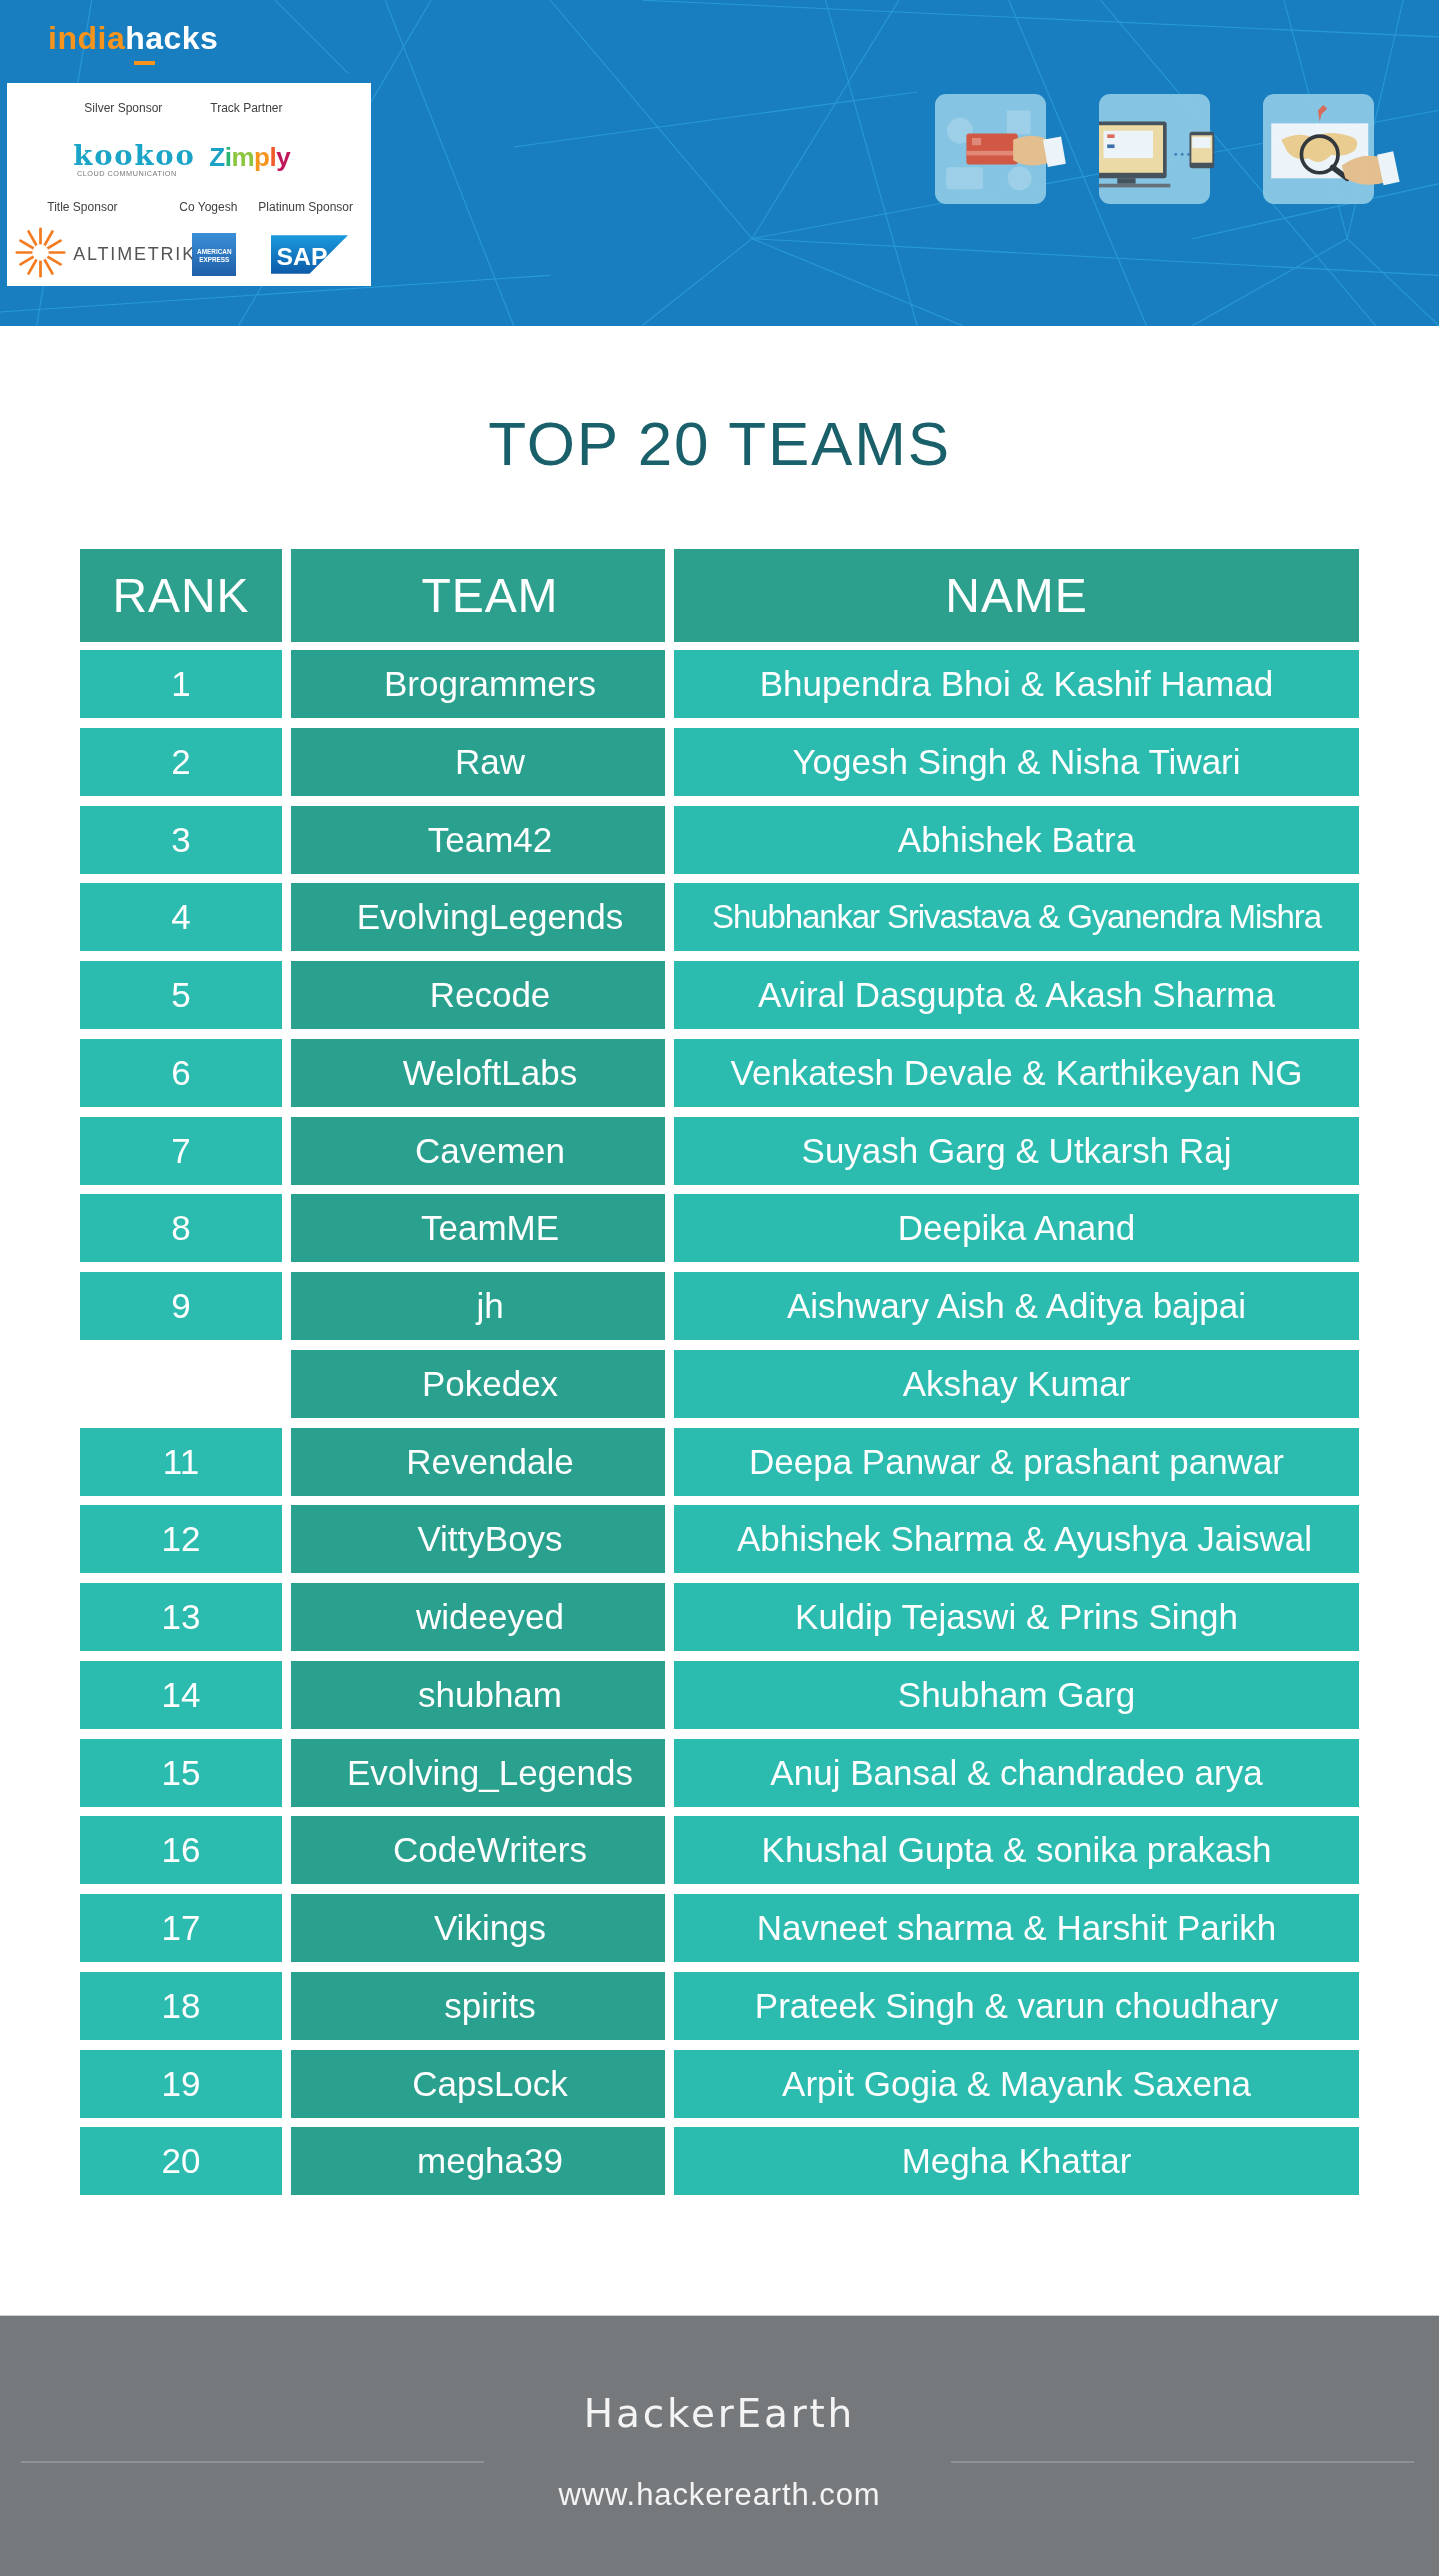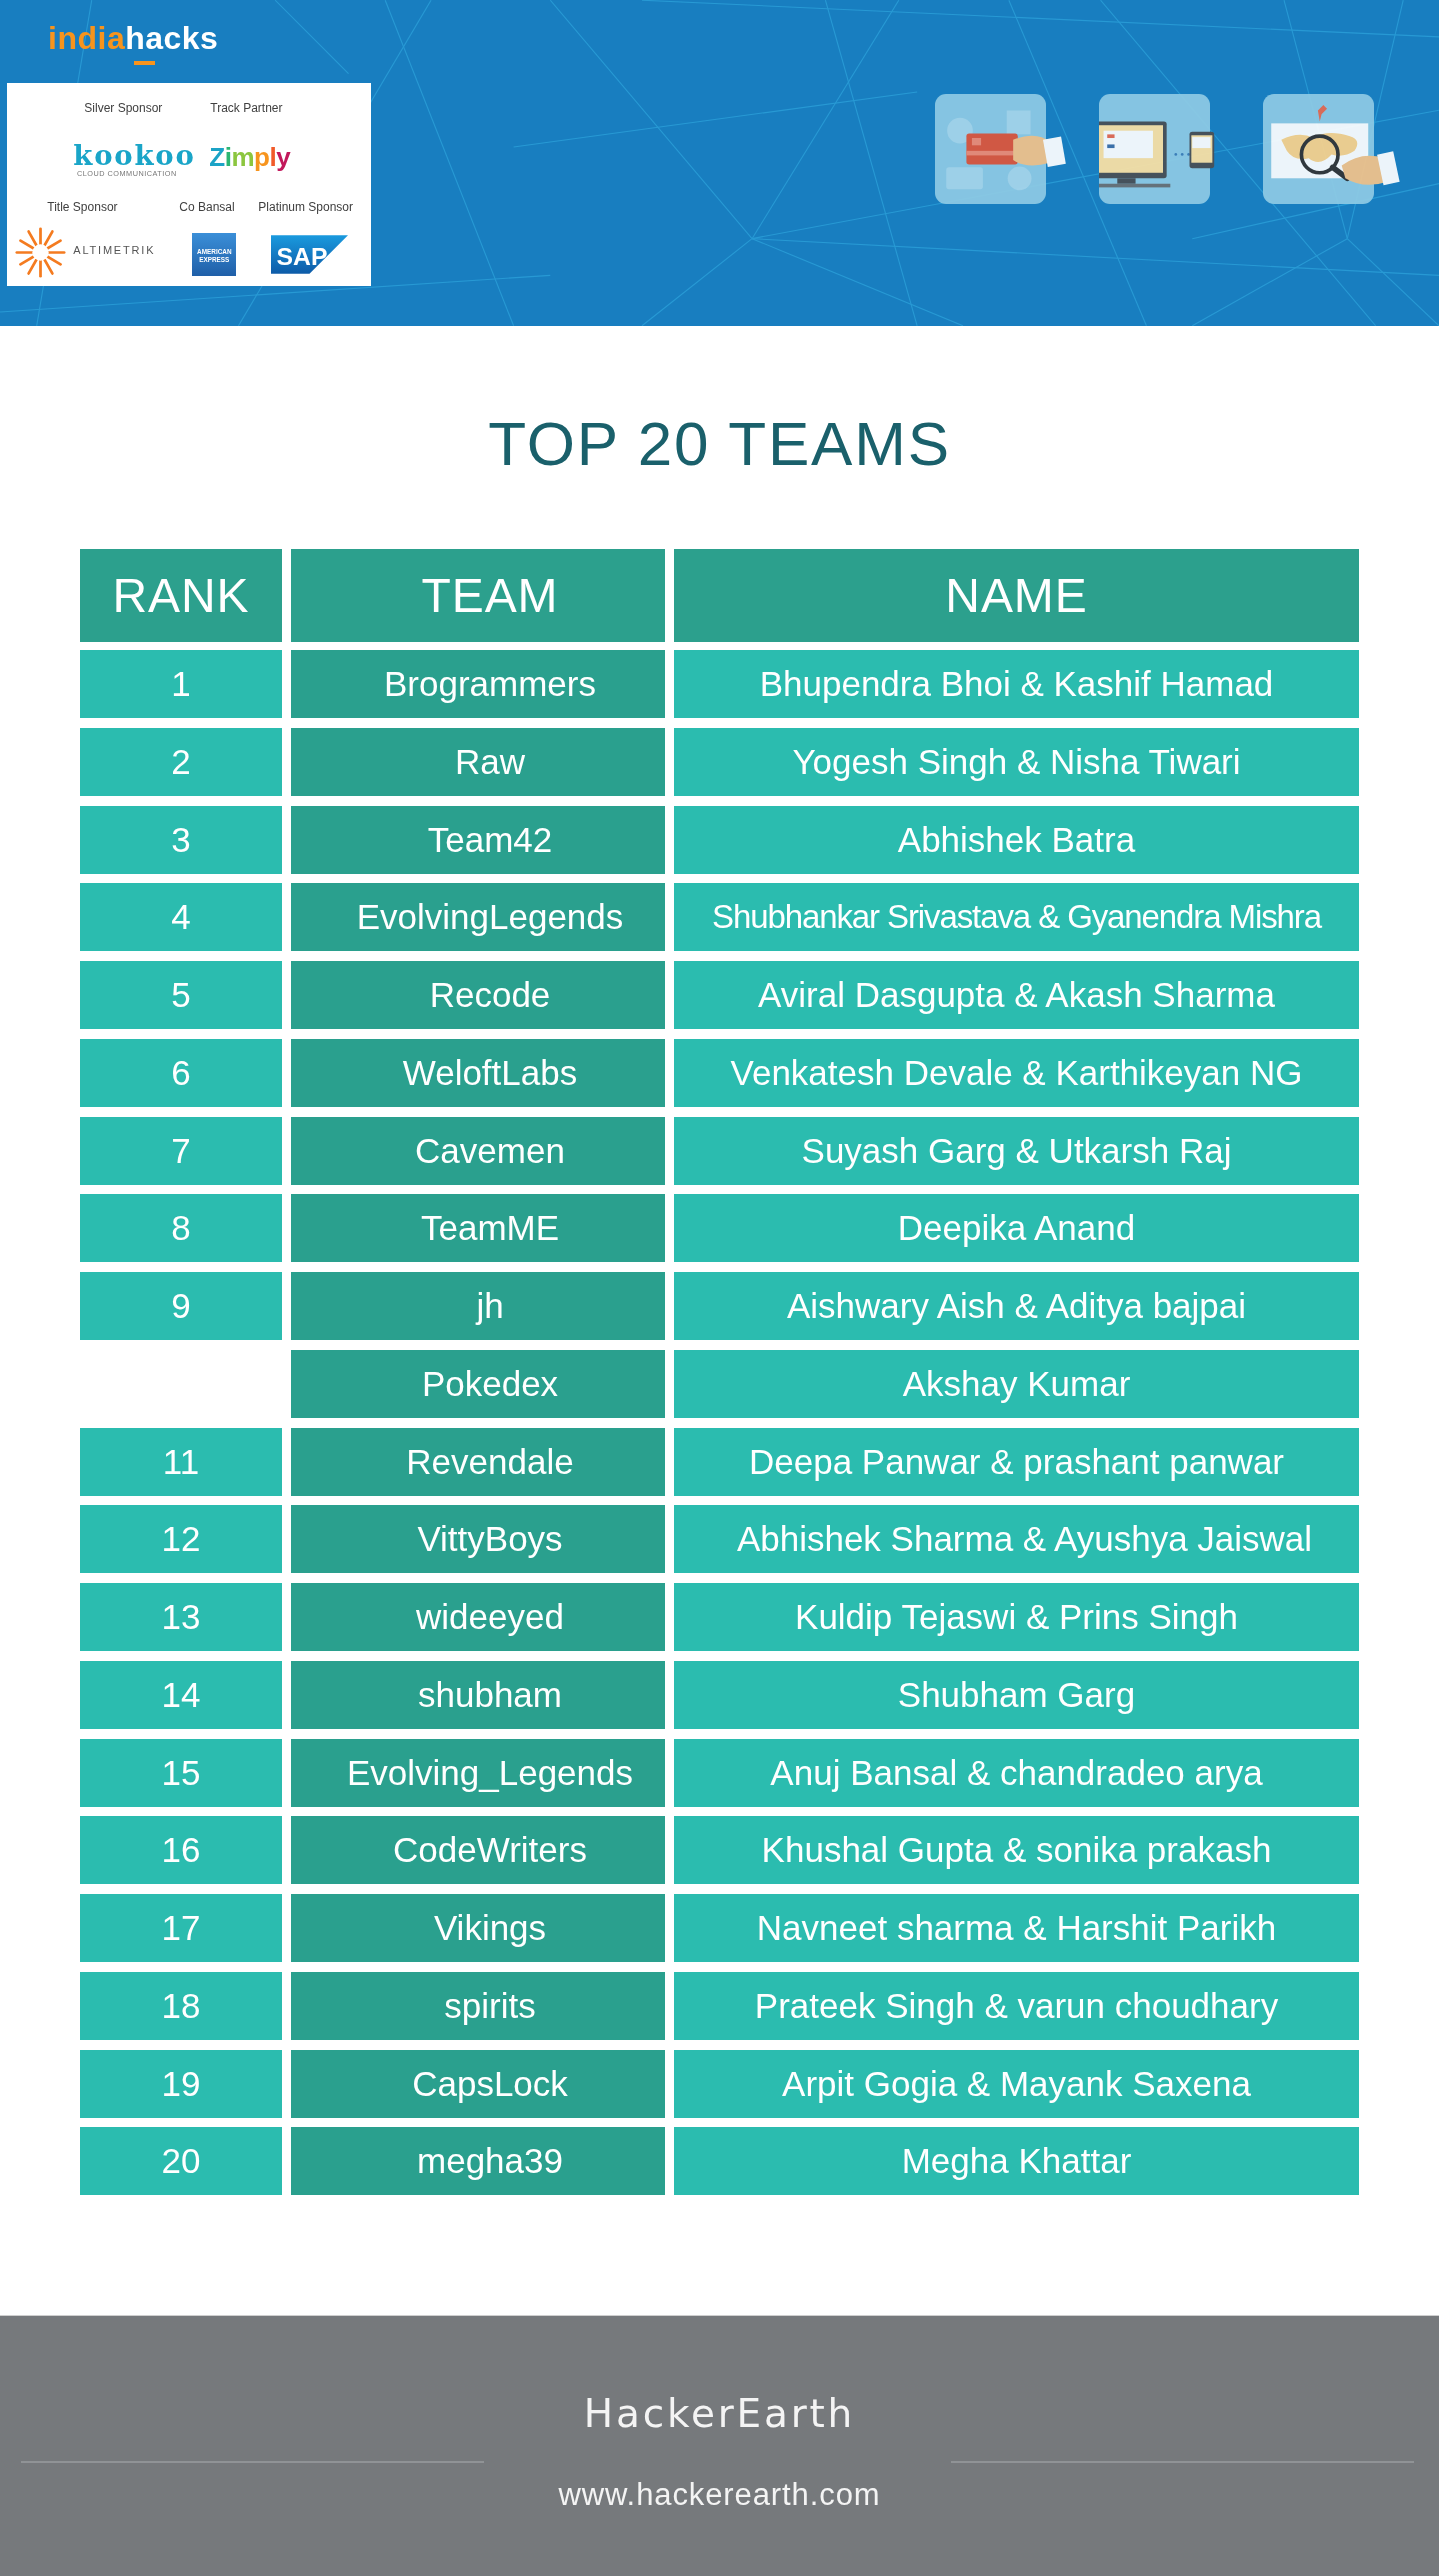--- a/index.html
+++ b/index.html
@@ -16,21 +16,21 @@
 
   .sponsor-box { position: absolute; left: 7.3px; top: 83px; width: 364px; height: 203px; background: #ffffff; }
   .sp-label { position: absolute; font-size: 12px; color: #404040; white-space: nowrap; }
   .kookoo { position: absolute; left: 66px; top: 59px; width: 112px; height: 35px; }
   .kookoo .k-main { position: absolute; left: 0; top: 0; font-size: 27.5px; font-weight: 700; color: #1aa5c8; letter-spacing: 1.8px; line-height: 27.5px; font-family: "DejaVu Serif", serif; }
   .kookoo .k-sub { position: absolute; left: 3.7px; top: 27px; font-size: 7.3px; color: #777; letter-spacing: 0.5px; }
   .zimply { position: absolute; left: 202px; top: 61px; font-size: 26px; font-weight: 700; line-height: 27.5px; letter-spacing: -0.5px; }
   .zimply .z1 { color: #1ba3c6; } .zimply .z2 { color: #2bb673; } .zimply .z3 { color: #8cc63f; }
   .zimply .z4 { color: #f7941d; } .zimply .z5 { color: #f15a29; } .zimply .z6 { color: #c2185b; }
   .altimetrik-mark { position: absolute; left: 7.3px; top: 144px; width: 51px; height: 51px; }
-  .altimetrik-text { position: absolute; left: 66px; top: 161px; font-size: 11px; letter-spacing: 1.8px; color: #555; }
+  .altimetrik-text { position: absolute; left: 66px; top: 161px; font-size: 18px; letter-spacing: 1.8px; color: #555; }
   .amex { position: absolute; left: 185px; top: 150px; width: 44px; height: 43px; background: linear-gradient(180deg, #3b8fd8, #1f5fa8); color: #fff; font-size: 6.4px; font-weight: 700; line-height: 8.3px; text-align: center; padding-top: 14.7px; }
   .sap { position: absolute; left: 264px; top: 152px; width: 77px; height: 39px; }
 
   .tile { position: absolute; top: 94px; width: 111px; height: 110px; background: #8fcbe5; border-radius: 11px; opacity: 0.92; }
   .illus { position: absolute; left: 0; top: 0; }
 
   
   .page-title { position: absolute; left: 0; top: 402px; width: 1439px; text-align: center; font-size: 62px; color: #1a606b; letter-spacing: 1.8px; line-height: 83px; font-weight: 400; }
 
   
@@ -92,21 +92,21 @@
     <div class="kookoo">
       <div class="k-main">kookoo</div>
       <div class="k-sub">CLOUD COMMUNICATION</div>
     </div>
 
     <div class="zimply">
       <span class="z1">Z</span><span class="z2">i</span><span class="z3">m</span><span class="z4">p</span><span class="z5">l</span><span class="z6">y</span>
     </div>
 
     <div class="sp-label" style="left:40px; top:117px;">Title Sponsor</div>
-    <div class="sp-label" style="left:172px; top:117px;">Co Bansal</div>
+    <div class="sp-label" style="left:172px; top:117px;">Co Yogesh</div>
     <div class="sp-label" style="left:251px; top:117px;">Platinum Sponsor</div>
 
     <svg class="altimetrik-mark" viewBox="0 0 56 56">
       <g stroke="#f47b20" stroke-width="3" stroke-linecap="round">
         <line x1="28" y1="28" x2="28" y2="2"></line>
           <line x1="28" y1="28" x2="41" y2="5"></line>
         <line x1="28" y1="28" x2="50" y2="15"></line>
           <line x1="28" y1="28" x2="54" y2="28"></line>
         <line x1="28" y1="28" x2="50" y2="41"></line>
           <line x1="28" y1="28" x2="41" y2="51"></line>

